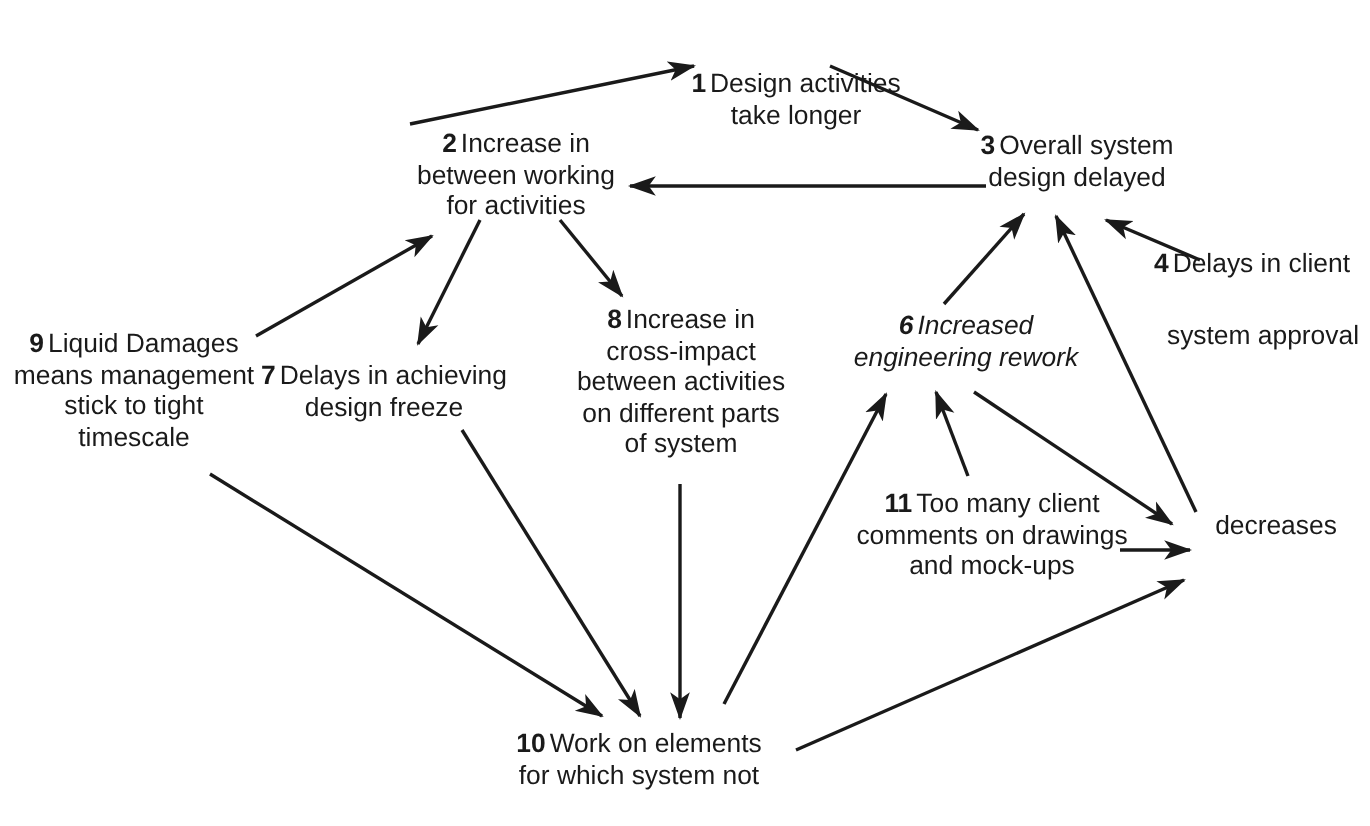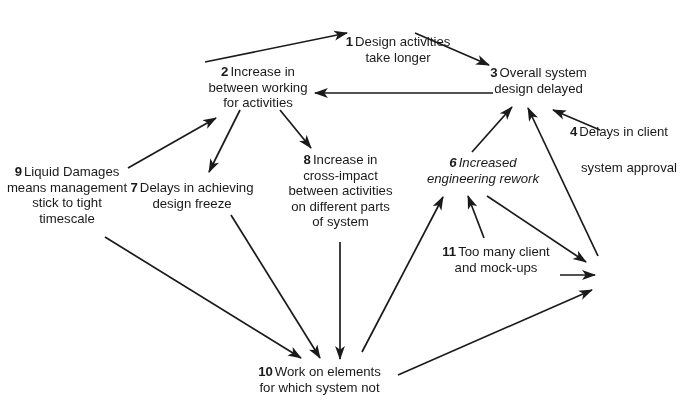--- a/index.html
+++ b/index.html
@@ -80,26 +80,27 @@
     <span class="ln"><span class="num">2</span><span>Increase in</span></span>
     <span class="ln">between working</span>
     <span class="ln">for activities</span>
   </div>
 
   <div class="node" style="left:466px; top:65px; width:145px;">
     <span class="ln"><span class="num">3</span><span>Overall system</span></span>
     <span class="ln">design delayed</span>
   </div>
 
-  <div class="node" style="left:570px; top:124px; width:112px; text-align:left;">
+  <div class="node" style="left:570px; top:124px; width:112px; text-align:center;">
     <span class="ln"><span class="num">4</span><span>Delays in client</span></span>
     <span class="ln" style="padding-left:11px;margin-top:20px;">system approval</span>
   </div>
 
   <div class="node" style="left:592px; top:255px; width:92px;">
+    <span class="ln">decreases</span>
   </div>
 
   <div class="node" style="left:418px; top:155px; width:130px;font-style:italic;">
     <span class="ln"><span class="num">6</span><span>Increased</span></span>
     <span class="ln">engineering rework</span>
   </div>
 
   <div class="node" style="left:128px; top:180px; width:128px;">
     <span class="ln"><span class="num">7</span><span>Delays in achieving</span></span>
     <span class="ln">design freeze</span>
@@ -120,16 +121,17 @@
     <span class="ln">timescale</span>
   </div>
 
   <div class="node" style="left:242px; top:364px; width:155px;text-align:center;">
     <span class="ln"><span class="num">10</span><span>Work on elements</span></span>
     <span class="ln">for which system not</span>
   </div>
 
   <div class="node" style="left:420px; top:244px; width:152px;">
     <span class="ln"><span class="num">11</span><span>Too many client</span></span>
+    <span class="ln">comments on drawings</span>
     <span class="ln">and mock-ups</span>
   </div>
 
 </div>
 
 </body></html>

